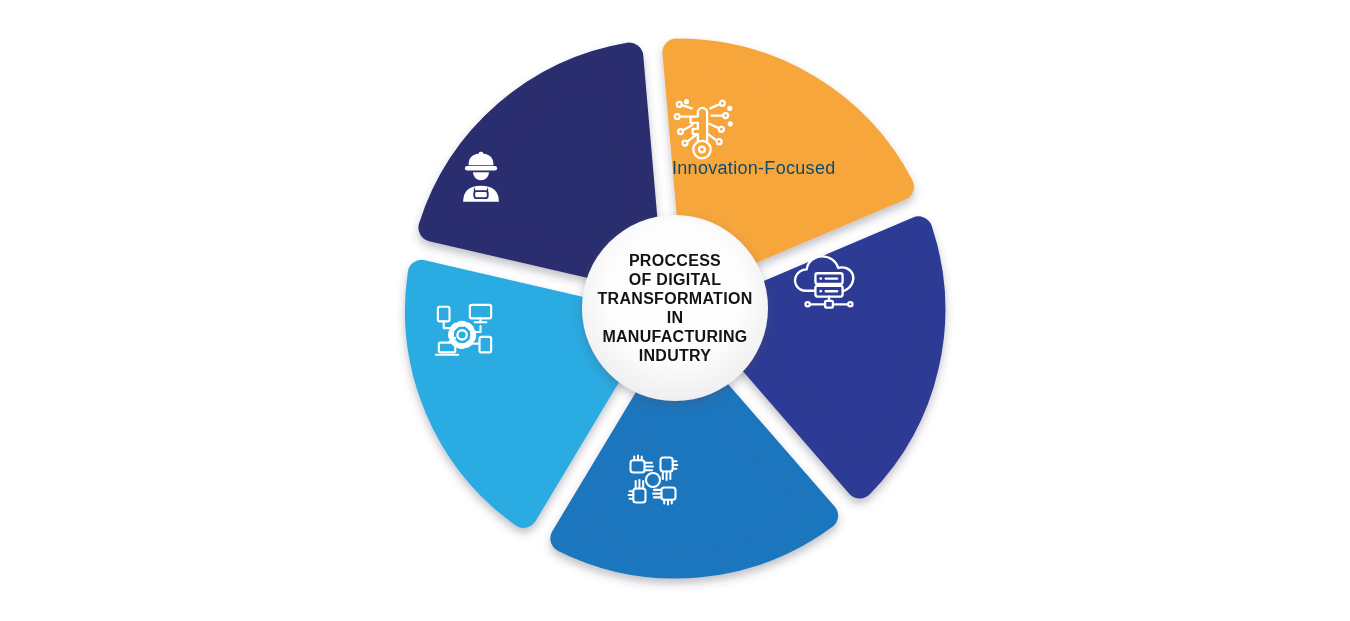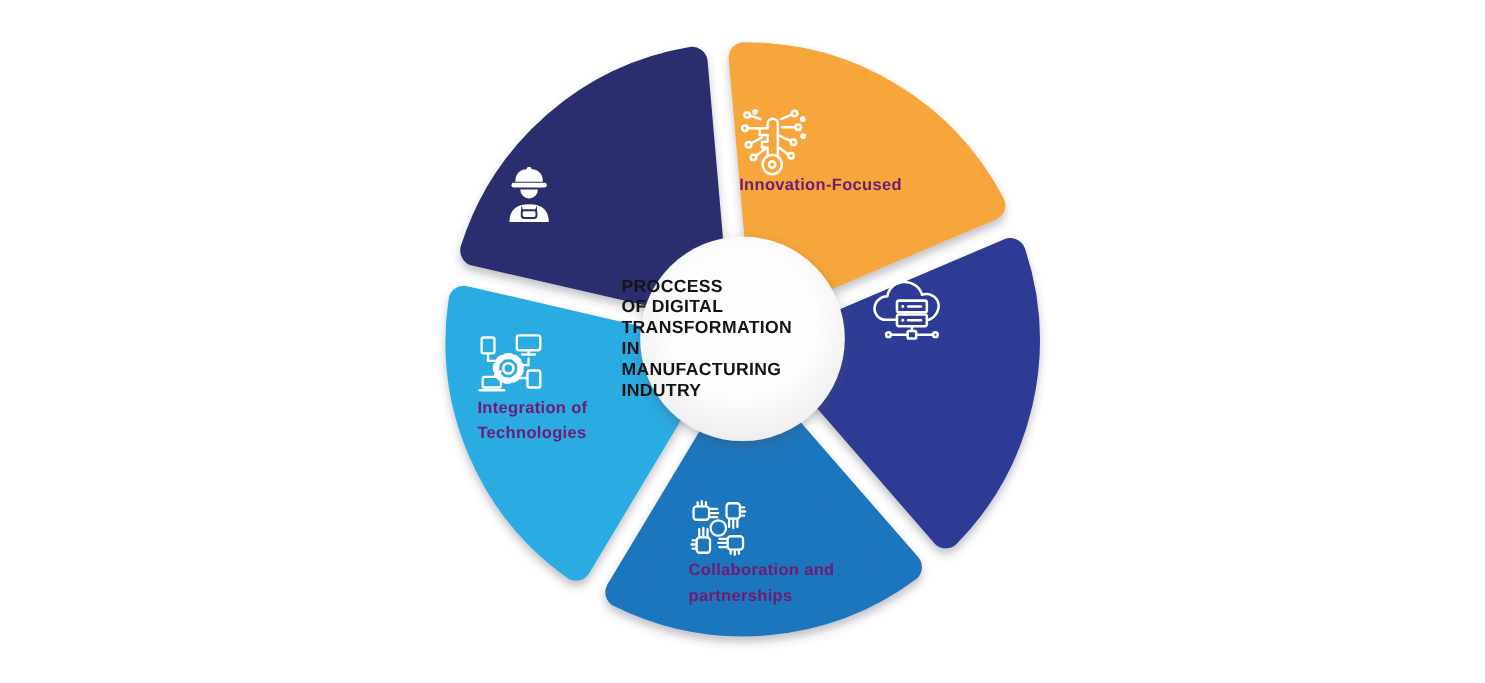--- a/index.html
+++ b/index.html
@@ -2,30 +2,30 @@
 <html><head>
 <meta charset="utf-8">
 <style>
   html,body{margin:0;padding:0;background:#ffffff;}
   #stage{
     position:relative;width:1350px;height:621px;background:#ffffff;overflow:hidden;
     font-family:"Liberation Sans","DejaVu Sans",sans-serif;
   }
   #diagram-svg{position:absolute;left:0;top:0;}
   .petal-label{
-    position:absolute;color:#701a75;font-weight:700;font-size:15px;line-height:23px;
+    position:absolute;color:#0c4a6e;font-weight:400;font-size:18px;line-height:23px;
     letter-spacing:.3px;white-space:pre-line;pointer-events:none;
   }
   #label-innovation{left:672px;top:157px;}
   #label-data{left:787px;top:304px;}
   #label-collaboration{left:626px;top:507px;}
   #label-integration{left:434px;top:359px;}
   #label-customer{left:457px;top:197px;}
   #center-title{
-    position:absolute;left:565px;top:251px;width:220px;text-align:left;
+    position:absolute;left:565px;top:251px;width:220px;text-align:center;
     color:#141414;font-weight:800;font-size:16px;line-height:19px;letter-spacing:.3px;
     white-space:pre-line;pointer-events:none;
   }
   .icon-box{position:absolute;pointer-events:none;}
   #icon-innovation{left:663px;top:96px;}
   #icon-data{left:786px;top:250px;}
   #icon-collaboration{left:620px;top:450px;}
   #icon-integration{left:432px;top:300px;}
   #icon-customer{left:456px;top:146px;}
   .icon-box svg{display:block;}
@@ -174,24 +174,20 @@
       <rect x="25.5" y="4" width="5" height="7" rx="2"></rect>
       <path d="M19 27 a9 9 0 0 0 18 0 z"></path>
       <path d="M8 60 q0 -18 20 -18 q20 0 20 18 z"></path>
       <path d="M20 43 l4 10 l-4 1.5 z" fill="#2A2D6E"></path>
       <path d="M36 43 l-4 10 l4 1.5 z" fill="#2A2D6E"></path>
       <rect x="20.5" y="48" width="15" height="8" rx="2.5" fill="#ffffff" stroke="#2A2D6E" stroke-width="2"></rect>
     </svg>
   </div>
 
   <div class="petal-label" id="label-innovation">Innovation-Focused</div>
-  <div class="petal-label" id="label-collaboration">Collaboration and
-partnerships</div>
-  <div class="petal-label" id="label-integration">Integration of
-Technologies</div>
 
   <div id="center-title">PROCCESS
 OF DIGITAL
 TRANSFORMATION
 IN
 MANUFACTURING
 INDUTRY</div>
 </div>
 
 </body></html>

